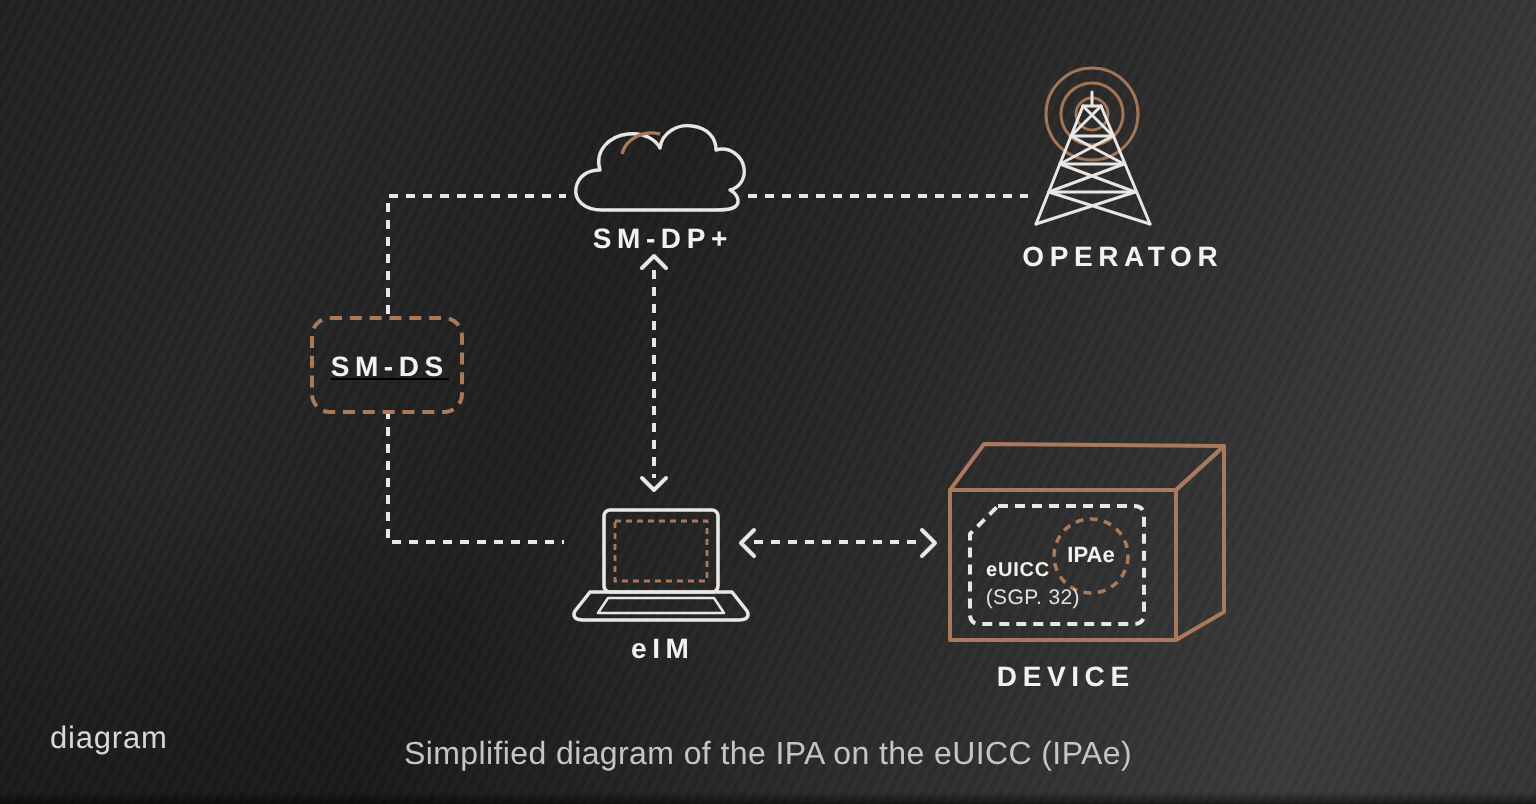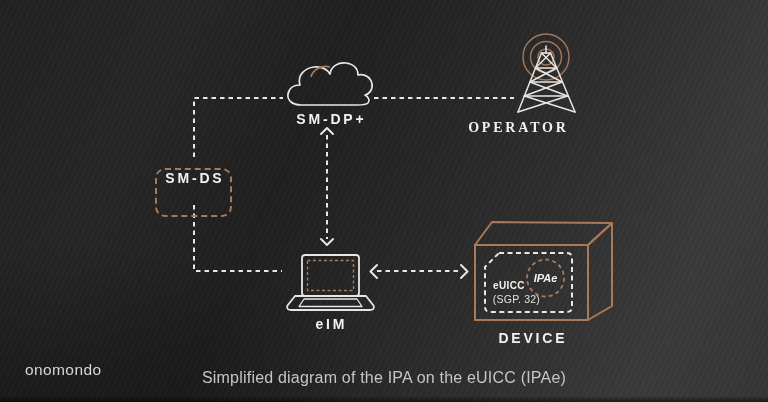--- a/index.html
+++ b/index.html
@@ -35,39 +35,39 @@
   .dash{stroke-dasharray:4.5 4;}
   .w2{stroke-width:2;}
   .node-label{
     position:absolute;
     font-size:14px;font-weight:700;
     letter-spacing:2.8px;text-indent:2.8px;
     color:var(--text);text-align:center;
     white-space:nowrap;
   }
   .smds-box{
-    position:absolute;left:155px;top:168px;width:73px;height:45px;
+    position:absolute;left:155px;top:158px;width:73px;height:45px;
     border:2px dashed var(--accent);border-radius:10px;
-    display:flex;justify-content:center;
+    display:flex;align-items:center;justify-content:center;text-decoration:underline;
   }
   .smds-box .node-label{position:static;}
   .euicc-label{
     position:absolute;left:484px;top:280px;width:50px;
     font-size:10px;font-weight:700;letter-spacing:.4px;
     color:var(--text);text-align:center;white-space:nowrap;
   }
   .euicc-spec{
     position:absolute;left:478px;top:293px;width:62px;
     font-size:10.5px;font-weight:400;letter-spacing:.2px;
     color:#e3e1de;text-align:right;white-space:nowrap;
   }
   .ipae-label{
     position:absolute;left:527px;top:272px;width:37px;
     font-size:11px;font-weight:700;color:var(--text);
-    text-align:center;white-space:nowrap;font-style:italic;
+    text-align:center;white-space:nowrap;
   }
   .caption{
     position:absolute;left:0;right:0;top:369px;
     font-size:16px;color:var(--muted);text-align:center;letter-spacing:.2px;
   }
   .logo{
     position:absolute;left:25px;top:361px;
     font-size:15.5px;font-weight:500;color:#d9d7d4;letter-spacing:.4px;
   }
   .bottom-edge{
@@ -160,25 +160,25 @@
     <g>
       <circle class="ac" stroke-width="1.8" stroke-dasharray="4 3.2" cx="545.5" cy="278" r="18.5"></circle>
     </g>
   </svg>
 
   <div class="smds-box">
     <div class="node-label">SM-DS</div>
   </div>
 
   <div class="node-label" style="left:282px;top:111px;width:96px;">SM-DP+</div>
-  <div class="node-label" style="left:465px;top:120px;width:104px;font-family:Liberation Serif, serif;">OPERATOR</div>
+  <div class="node-label" style="left:508px;top:120px;width:104px;">OPERATOR</div>
   <div class="node-label" style="left:302px;top:316px;width:56px;">eIM</div>
   <div class="node-label" style="left:483px;top:330px;width:97px;">DEVICE</div>
 
   <div class="euicc-label">eUICC</div>
   <div class="euicc-spec">(SGP. 32)</div>
   <div class="ipae-label">IPAe</div>
 
-  <div class="logo">onomondo</div>
+  <div class="logo">diagram</div>
   <div class="caption">Simplified diagram of the IPA on the eUICC (IPAe)</div>
 
   <div class="bottom-edge"></div>
 </div>
 
 </body></html>

